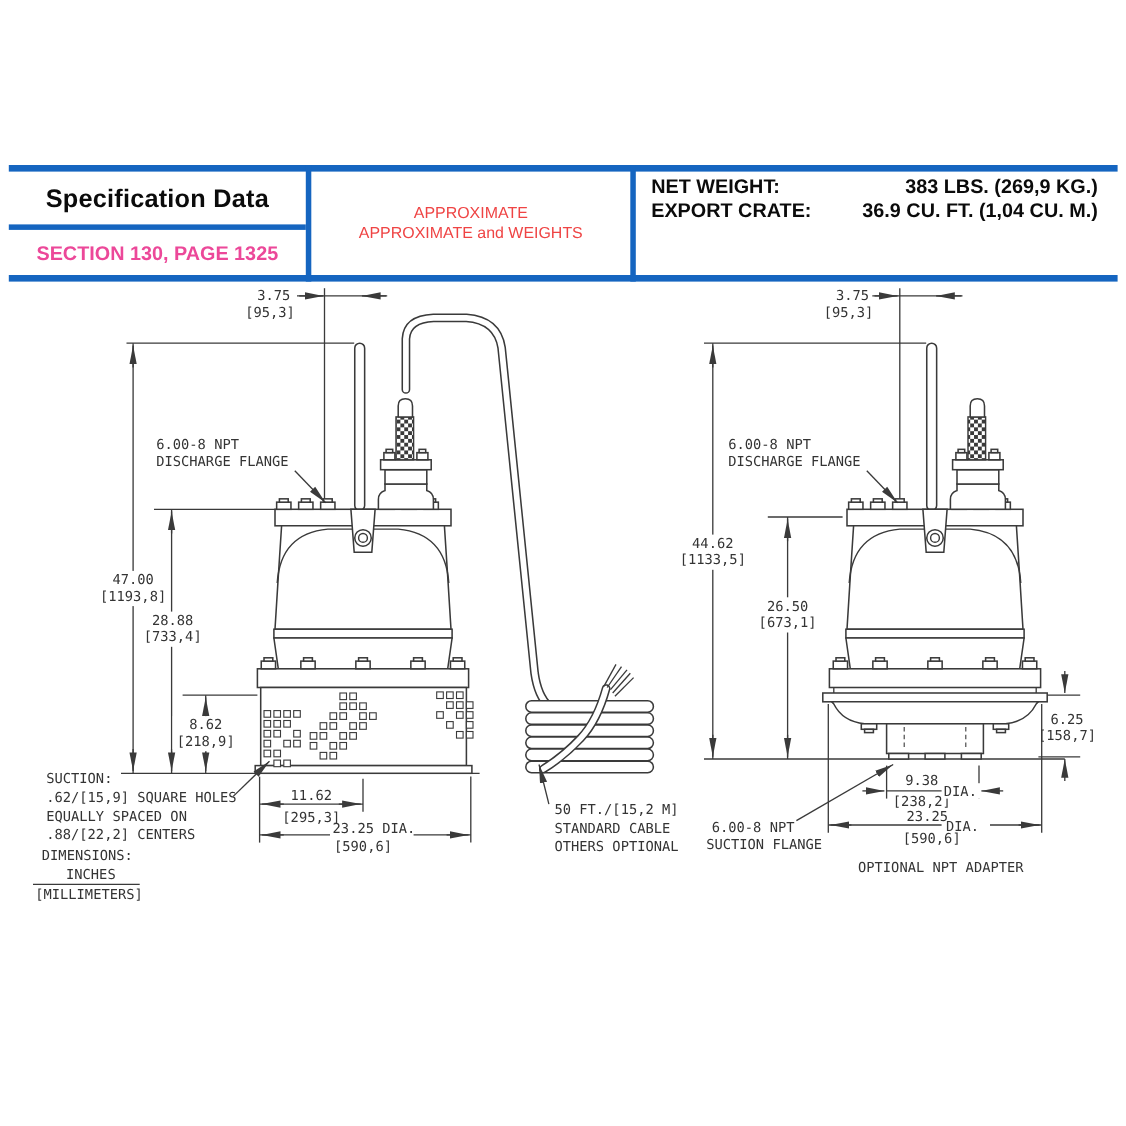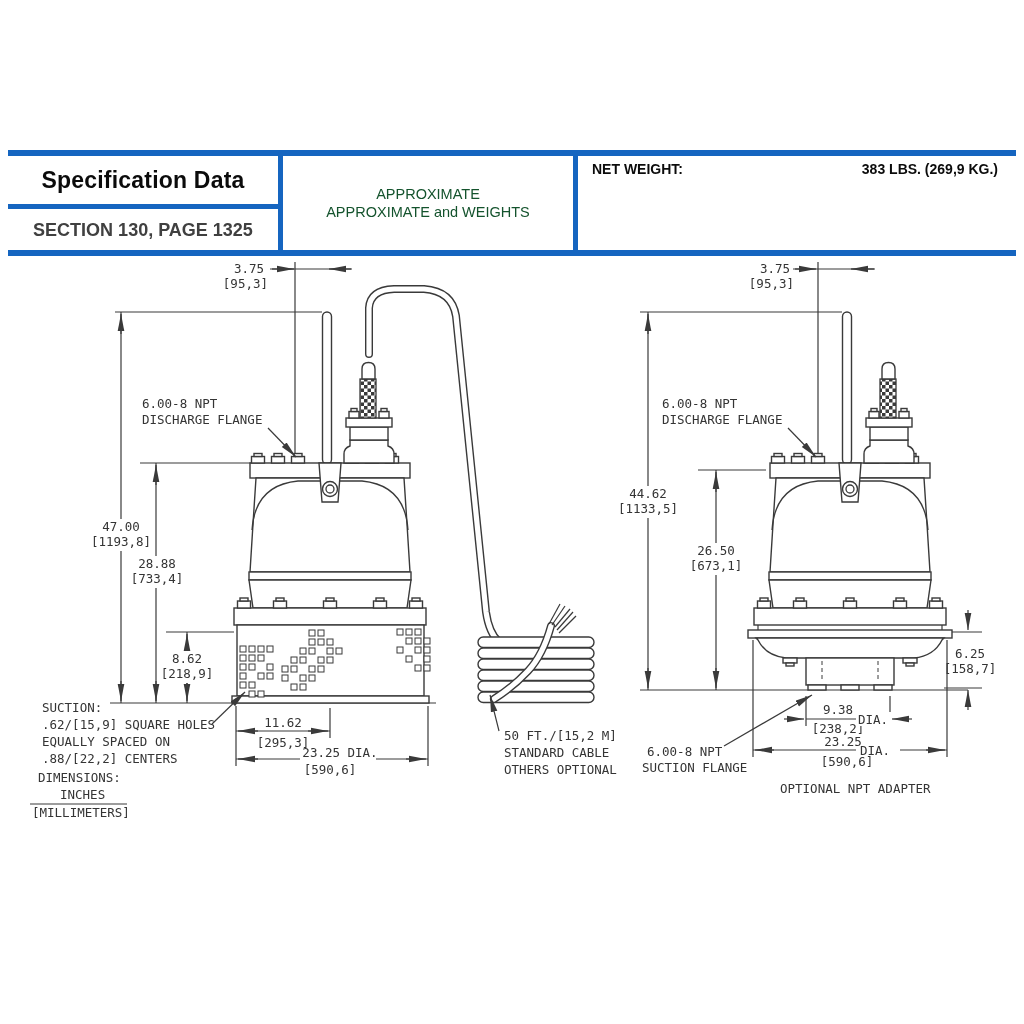--- a/index.html
+++ b/index.html
@@ -5,26 +5,26 @@
   html,body{margin:0;padding:0;background:#fff;}
   #page{position:relative;width:1024px;height:1024px;background:#fff;overflow:hidden;
         font-family:"Liberation Sans",sans-serif;}
   
   .hbar{position:absolute;background:var(--blue);}
   #spec-title{position:absolute;left:8px;top:156px;width:270px;height:48px;
       display:flex;align-items:center;justify-content:center;
       font-size:23px;font-weight:bold;color:#0b0b0b;letter-spacing:.2px;}
   #spec-section{position:absolute;left:8px;top:210px;width:270px;height:40px;
       display:flex;align-items:center;justify-content:center;
-      font-size:18px;font-weight:bold;color:#404040;}
+      font-size:18px;font-weight:bold;color:#ec4899;}
   #approx{position:absolute;left:283px;top:156px;width:290px;height:94px;
       display:flex;flex-direction:column;align-items:center;justify-content:center;
-      font-size:14.5px;color:#14532d;line-height:18px;text-align:center;}
+      font-size:14.5px;color:#ef4444;line-height:18px;text-align:center;}
   #weights{position:absolute;left:592px;top:158px;width:406px;
-      font-size:14px;font-weight:bold;color:#0b0b0b;}
+      font-size:18px;font-weight:bold;color:#0b0b0b;}
   .wrow{display:flex;justify-content:space-between;line-height:22px;white-space:nowrap;}
   
   svg{position:absolute;left:0;top:0;}
   .ln{stroke:#3a3a3a;stroke-width:1.2;fill:none;}
   .bd{stroke:#3a3a3a;stroke-width:1.4;fill:#fff;}
   .nf{stroke:#3a3a3a;stroke-width:1.3;fill:none;}
   .sq{stroke:#3a3a3a;stroke-width:1;fill:#fff;}
   .cabo{stroke:#3a3a3a;stroke-width:8;fill:none;stroke-linecap:round;}
   .cabi{stroke:#fff;stroke-width:5.2;fill:none;stroke-linecap:round;}
   .wbg{fill:#fff;}
@@ -49,20 +49,24 @@
 
     <div id="approx">
       <span>APPROXIMATE</span>
       <span>APPROXIMATE and WEIGHTS</span>
     </div>
 
     <div id="weights">
       <div class="wrow">
         <span>NET WEIGHT:</span>
         <span>383 LBS. (269,9 KG.)</span>
+      </div>
+      <div class="wrow">
+        <span>EXPORT CRATE:</span>
+        <span>36.9 CU. FT. (1,04 CU. M.)</span>
       </div>
     </div>
   </div>
 
   <svg width="1024" height="1024" viewBox="0 0 1024 1024">
     <defs>
       <marker id="arr" markerUnits="userSpaceOnUse" markerWidth="18" markerHeight="8" viewBox="0 0 18 8" refX="17" refY="4" orient="auto">
         <path d="M0,0.7 L17,4 L0,7.3 Z" fill="#3a3a3a"></path>
       </marker>
       <pattern id="braid" width="7" height="7" patternUnits="userSpaceOnUse">

